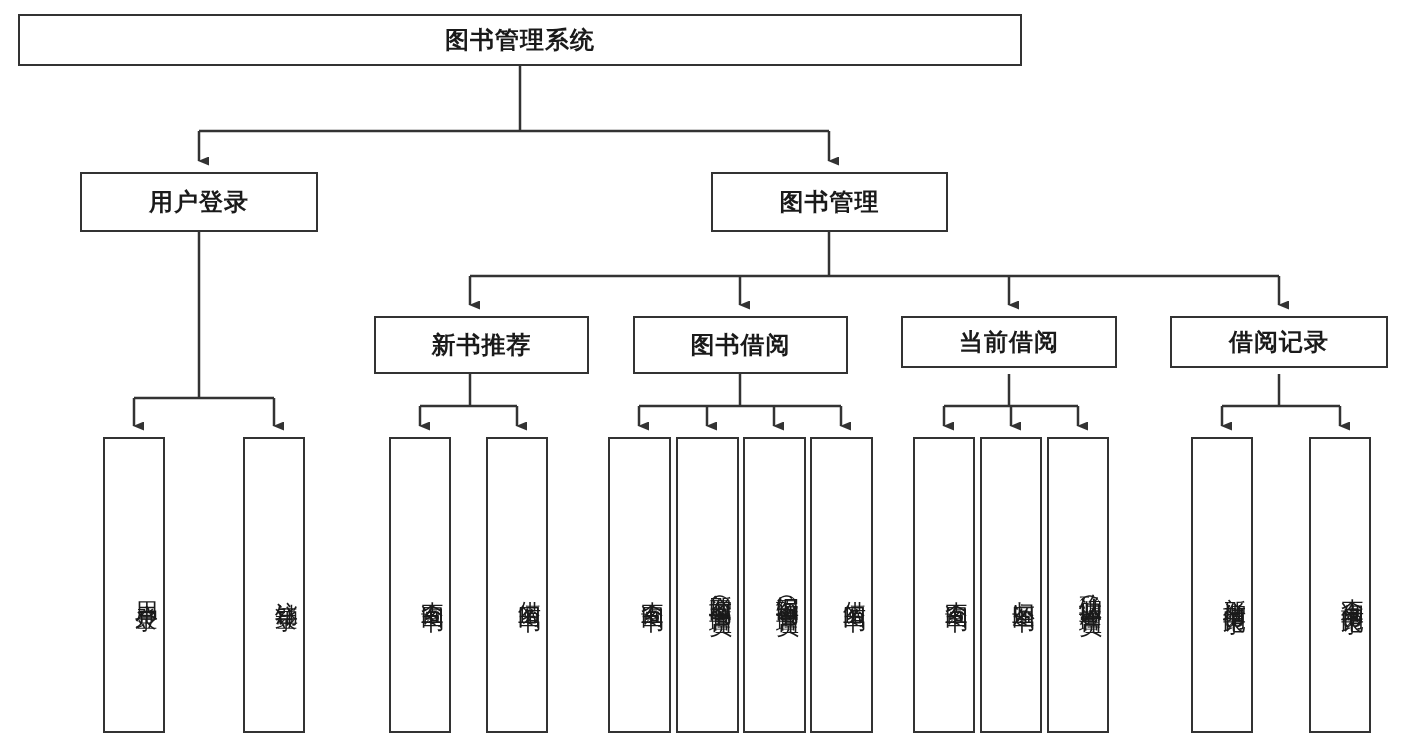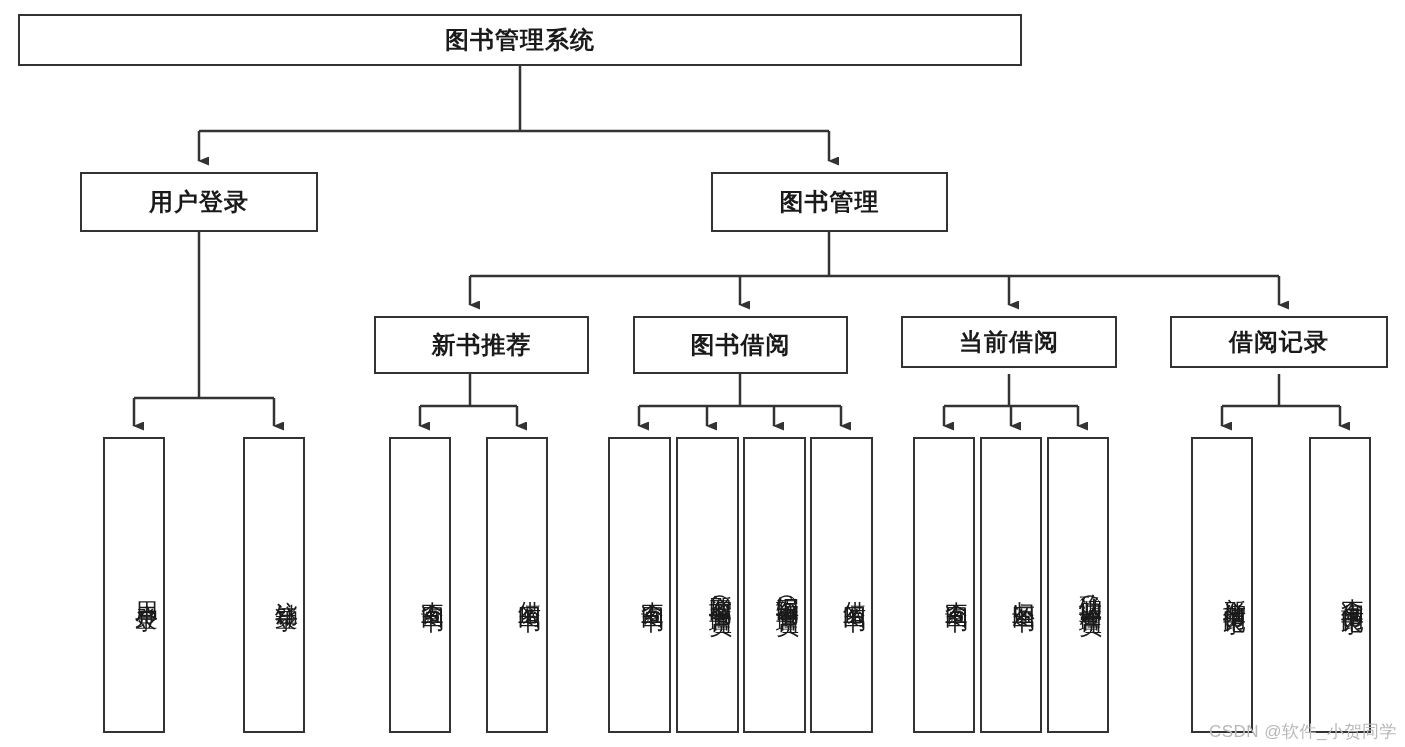--- a/index.html
+++ b/index.html
@@ -170,14 +170,13 @@
         <span class="node-label">确认归还（管理员）</span>
       </div>
       <div class="node vert" style="left: 1191px; top: 437px; width: 62px; height: 296px;">
         <span class="node-label">新增借阅记录</span>
       </div>
       <div class="node vert" style="left: 1309px; top: 437px; width: 62px; height: 296px;">
         <span class="node-label">查询借阅记录</span>
       </div>
     </div>
 
-  <div id="watermark">CSDN @软件_小贺同学</div>
 </div>
 
 </body></html>

